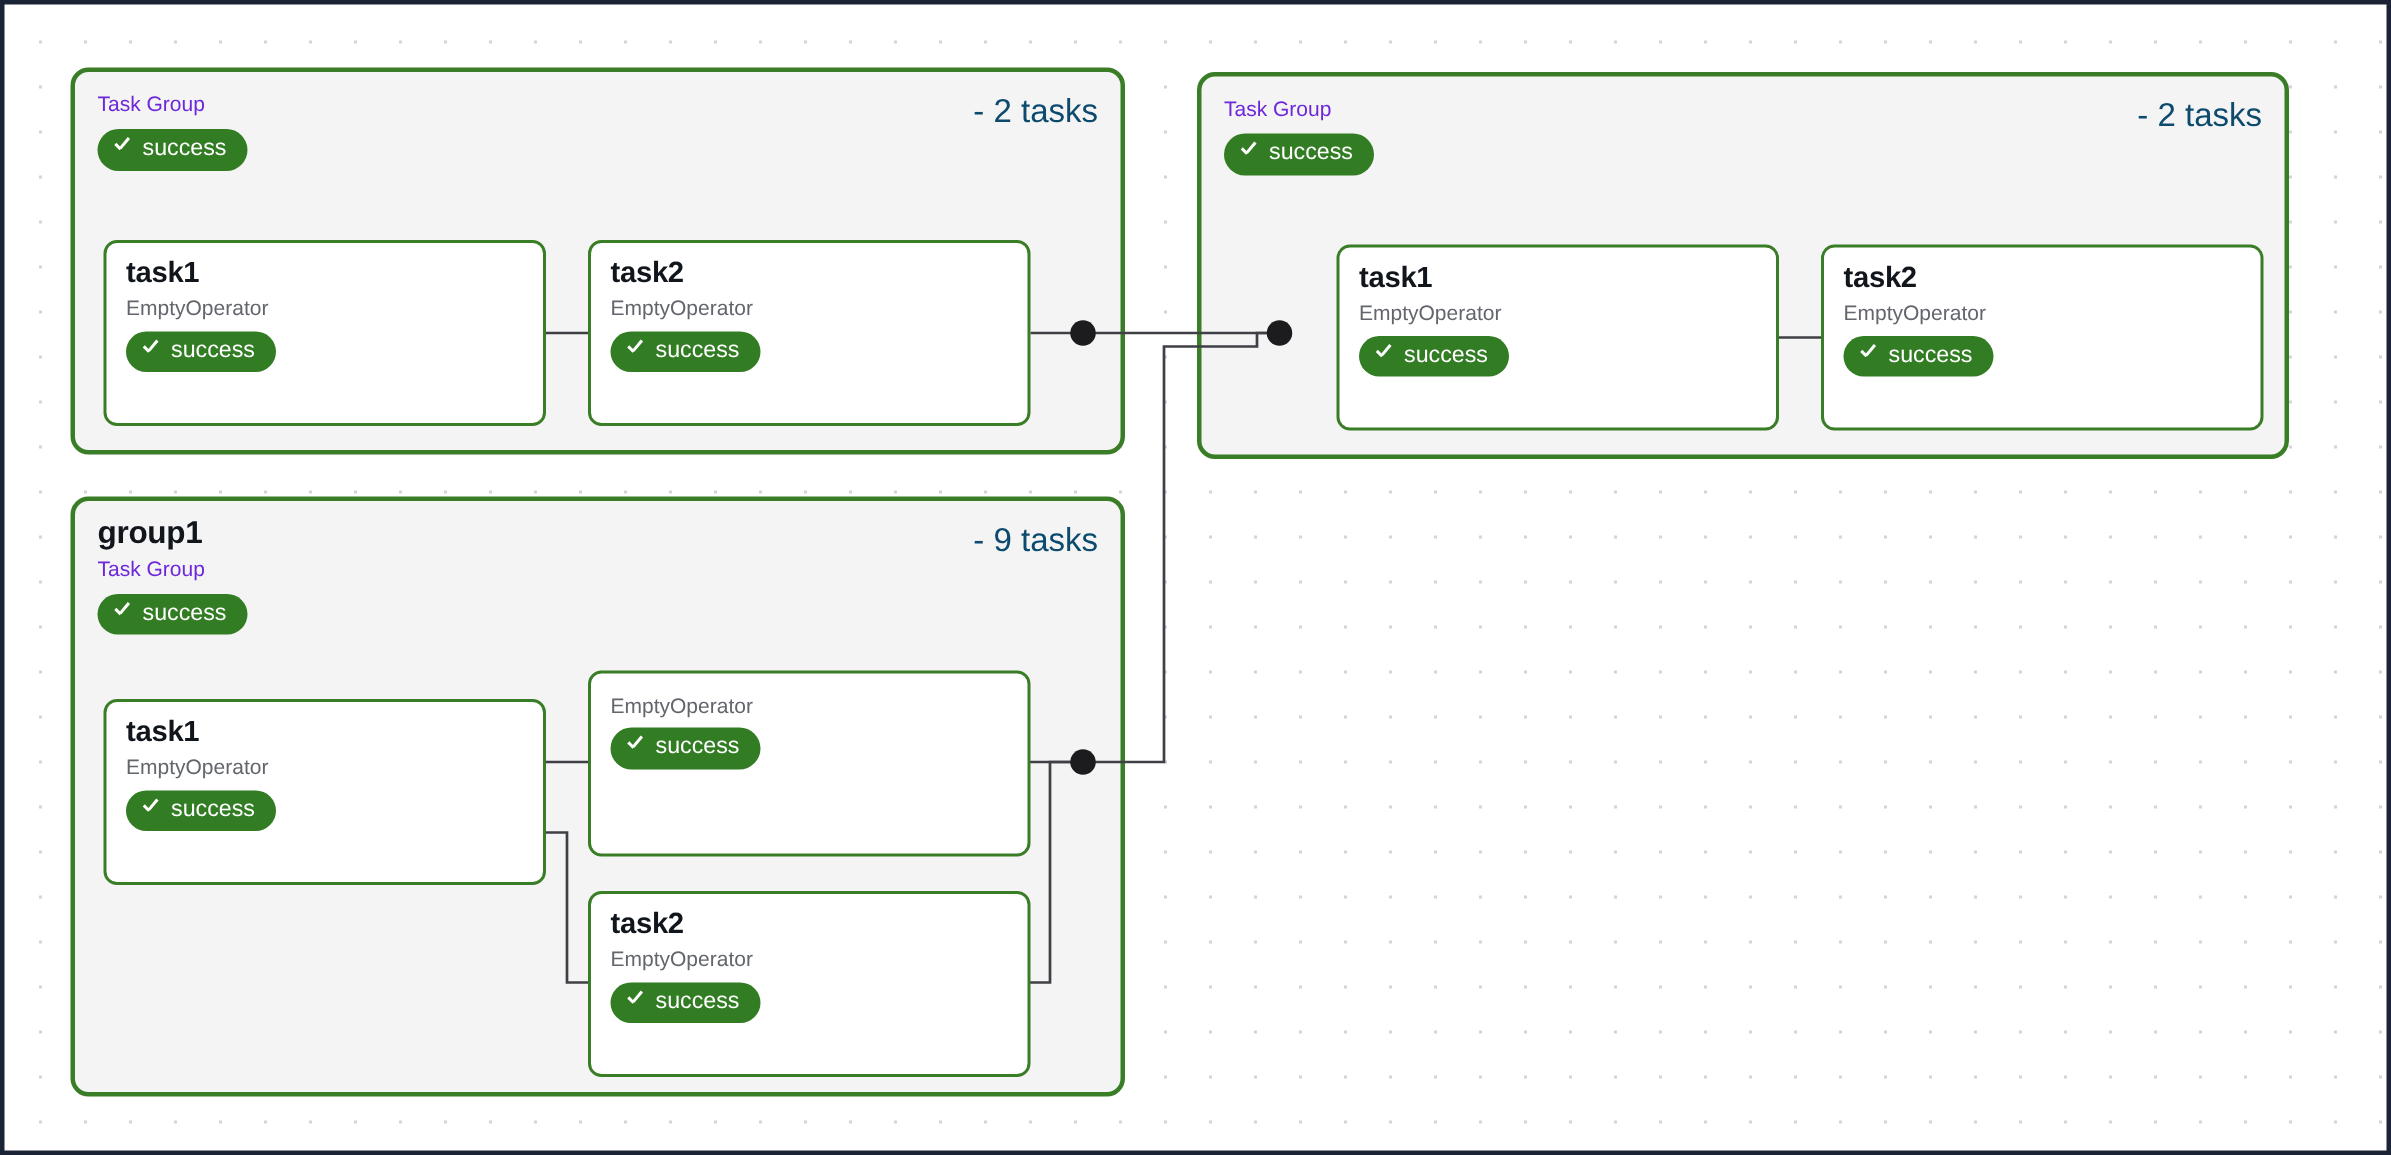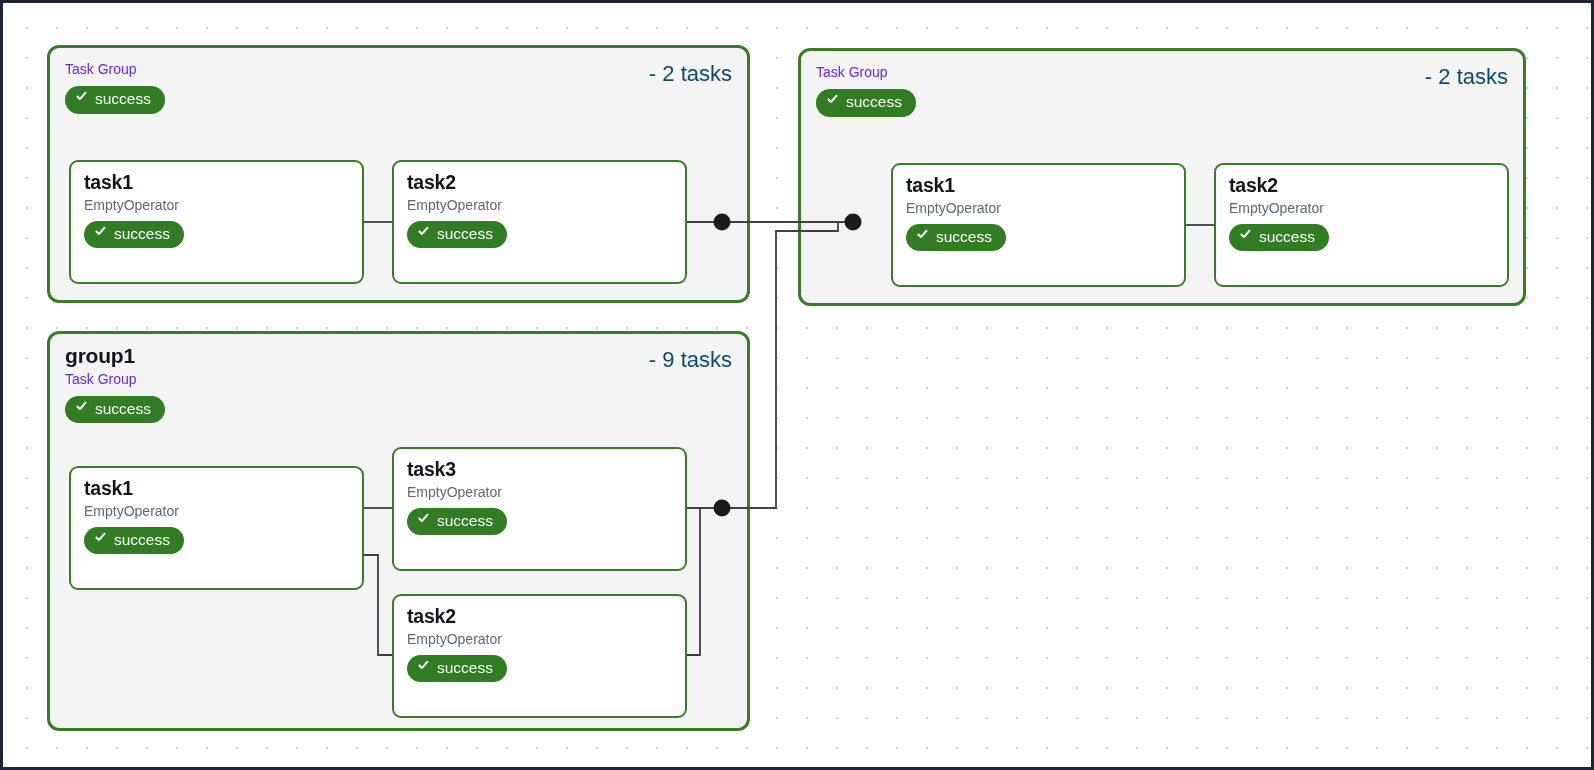--- a/index.html
+++ b/index.html
@@ -259,21 +259,20 @@
       <div class="task-op">EmptyOperator</div>
       <div class="pill">
         <span class="tick"></span>
         <span>success</span>
       </div>
     </div>
   </div>
 
   <div class="task" style="left:389px; top:444px; width:295px; height:124px;">
     <div class="task-inner">
-      <div class="task-title">task3</div>
       <div class="task-op">EmptyOperator</div>
       <div class="pill">
         <span class="tick"></span>
         <span>success</span>
       </div>
     </div>
   </div>
 
   <div class="task" style="left:389px; top:591px; width:295px; height:124px;">
     <div class="task-inner">

